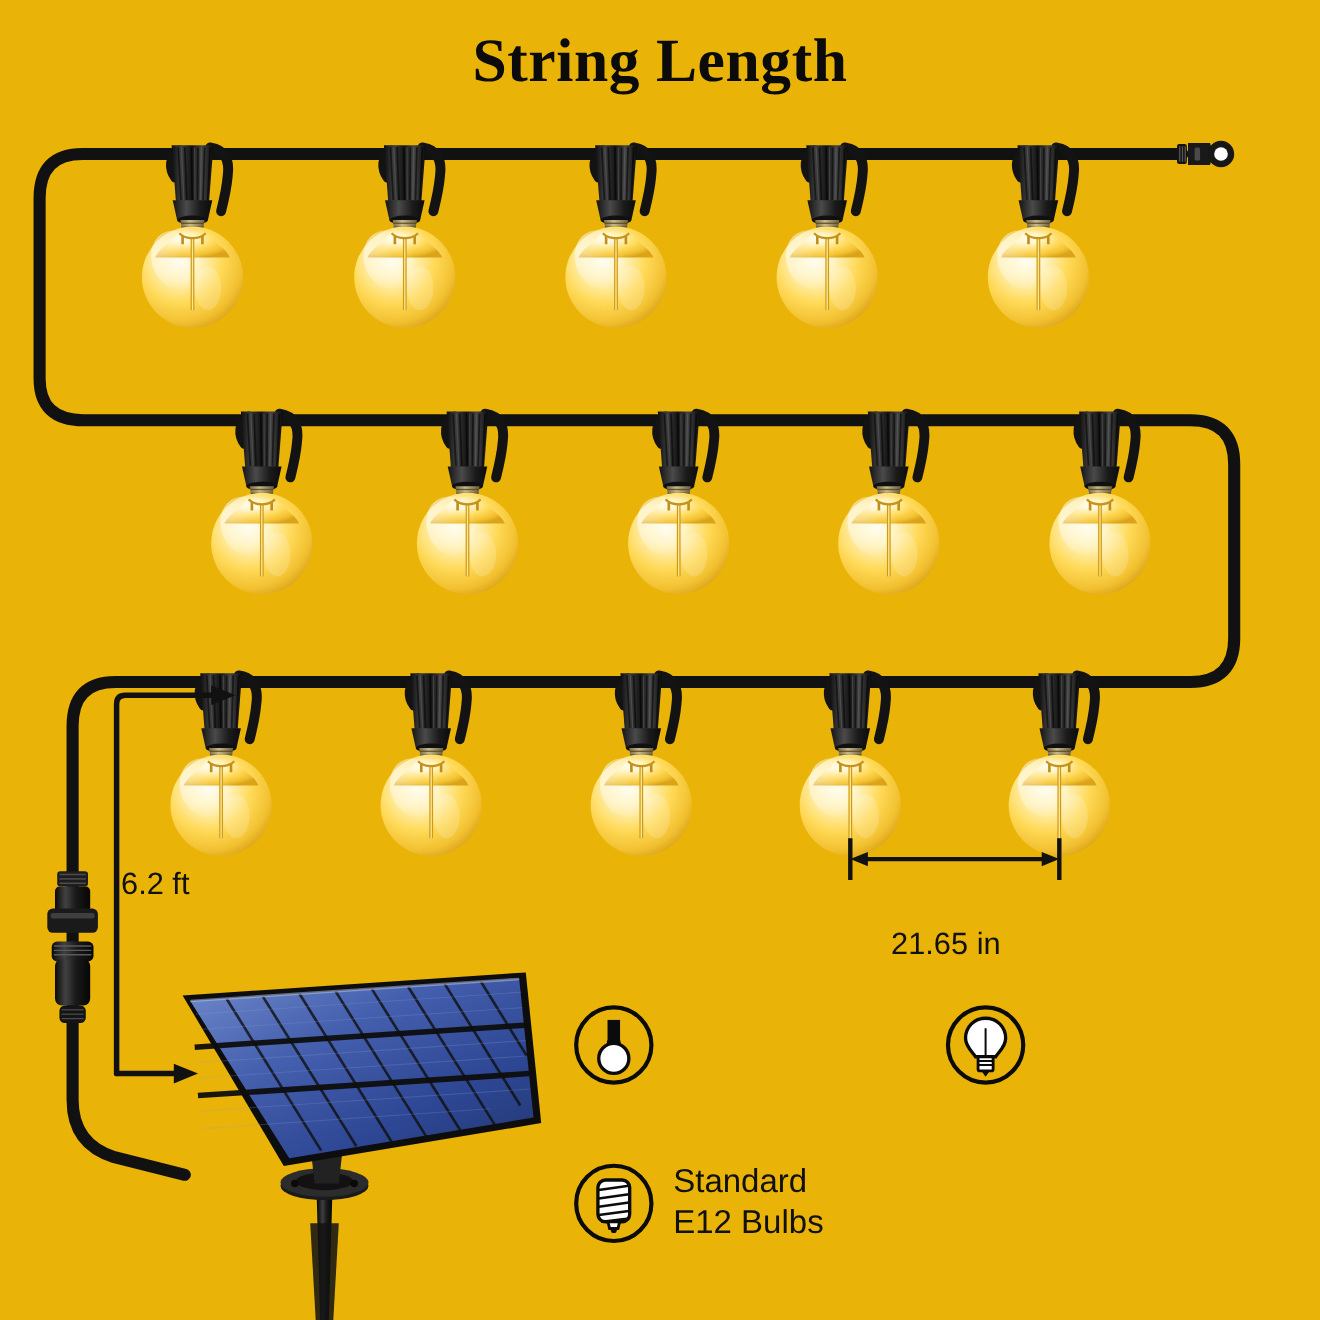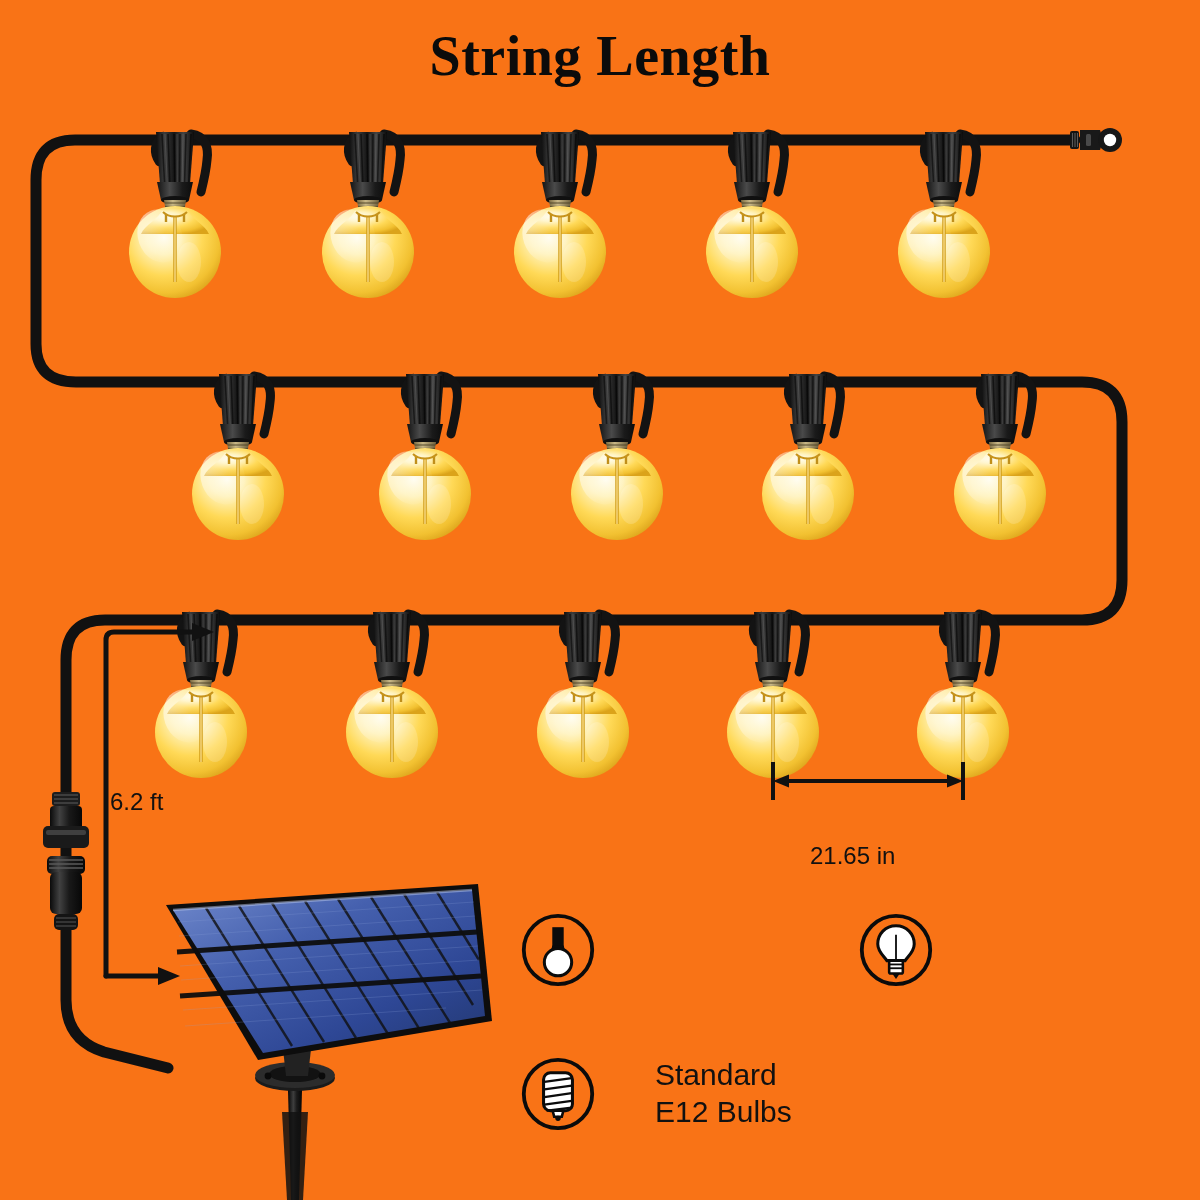--- a/index.html
+++ b/index.html
@@ -4,21 +4,21 @@
 <style>
   html, body {
     margin: 0;
     padding: 0;
     background: #ffffff;
   }
   #page {
     position: relative;
     width: 1200px;
     height: 1200px;
-    background: #f97316;
+    background: #eab308;
     overflow: hidden;
     font-family: "Liberation Sans", sans-serif;
   }
   #artwork {
     position: absolute;
     left: 0; top: 0;
     width: 1200px;
     height: 1200px;
   }
 
@@ -33,21 +33,21 @@
     font-weight: bold;
     font-size: 56px;
     letter-spacing: 0.5px;
     color: #0b0b0b;
   }
 
   
   .dim-label {
     position: absolute;
     font-family: "Liberation Sans", sans-serif;
-    font-size: 24px;
+    font-size: 28px;
     color: #111111;
     white-space: nowrap;
   }
   .dim-21 { left: 810px; top: 795px; margin-top: 47px; }
   .dim-62 { left: 110px; top: 788px; }
 
   
   .badges {
     position: absolute;
     left: 520px;
@@ -71,21 +71,20 @@
   }
   .badge-text {
     display: flex;
     align-items: baseline;
     flex-wrap: wrap;
     line-height: 1.05;
   }
   .badge-text.stacked {
     display: block;
     line-height: 1.22;
-    margin-left: 43px;
   }
   .big {
     font-size: 43px;
     font-weight: bold;
     color: #090909;
     letter-spacing: -0.5px;
   }
   .small {
     font-size: 28px;
     font-weight: normal;

